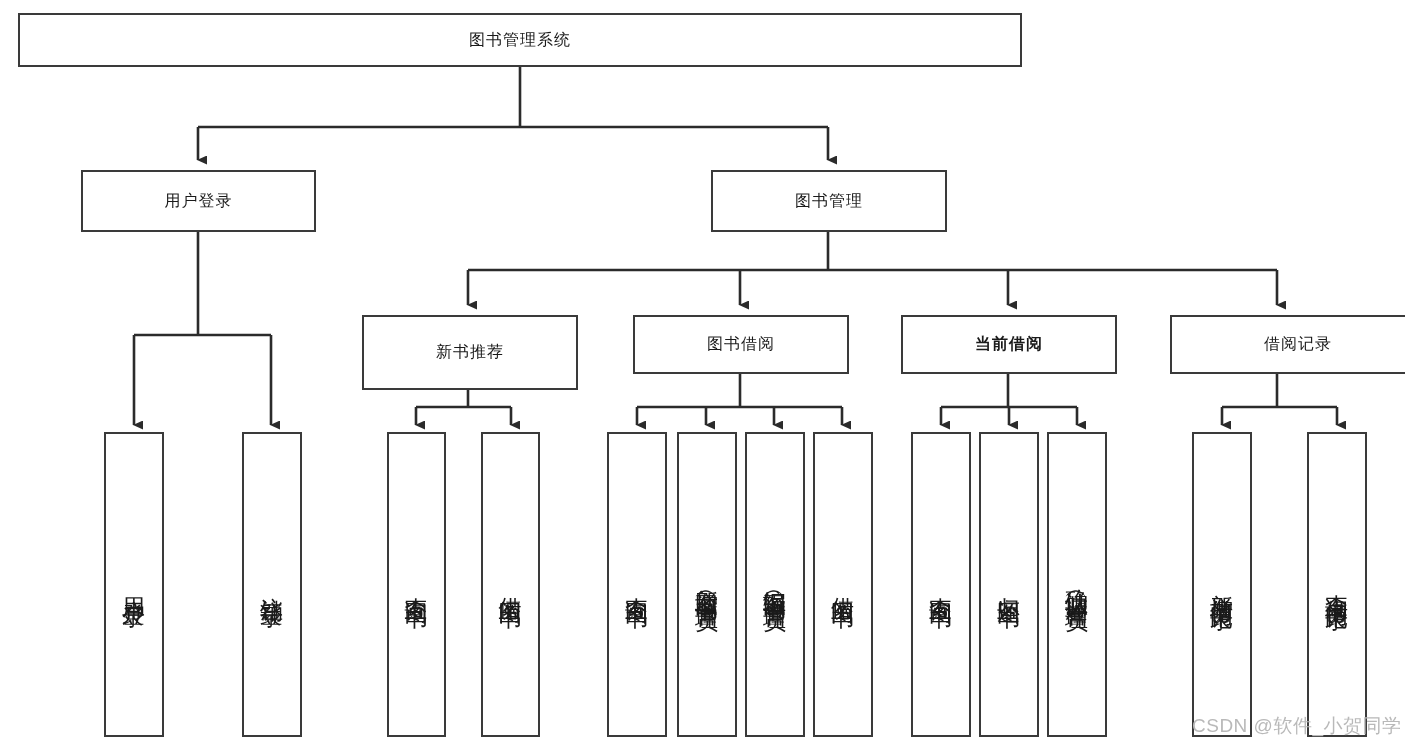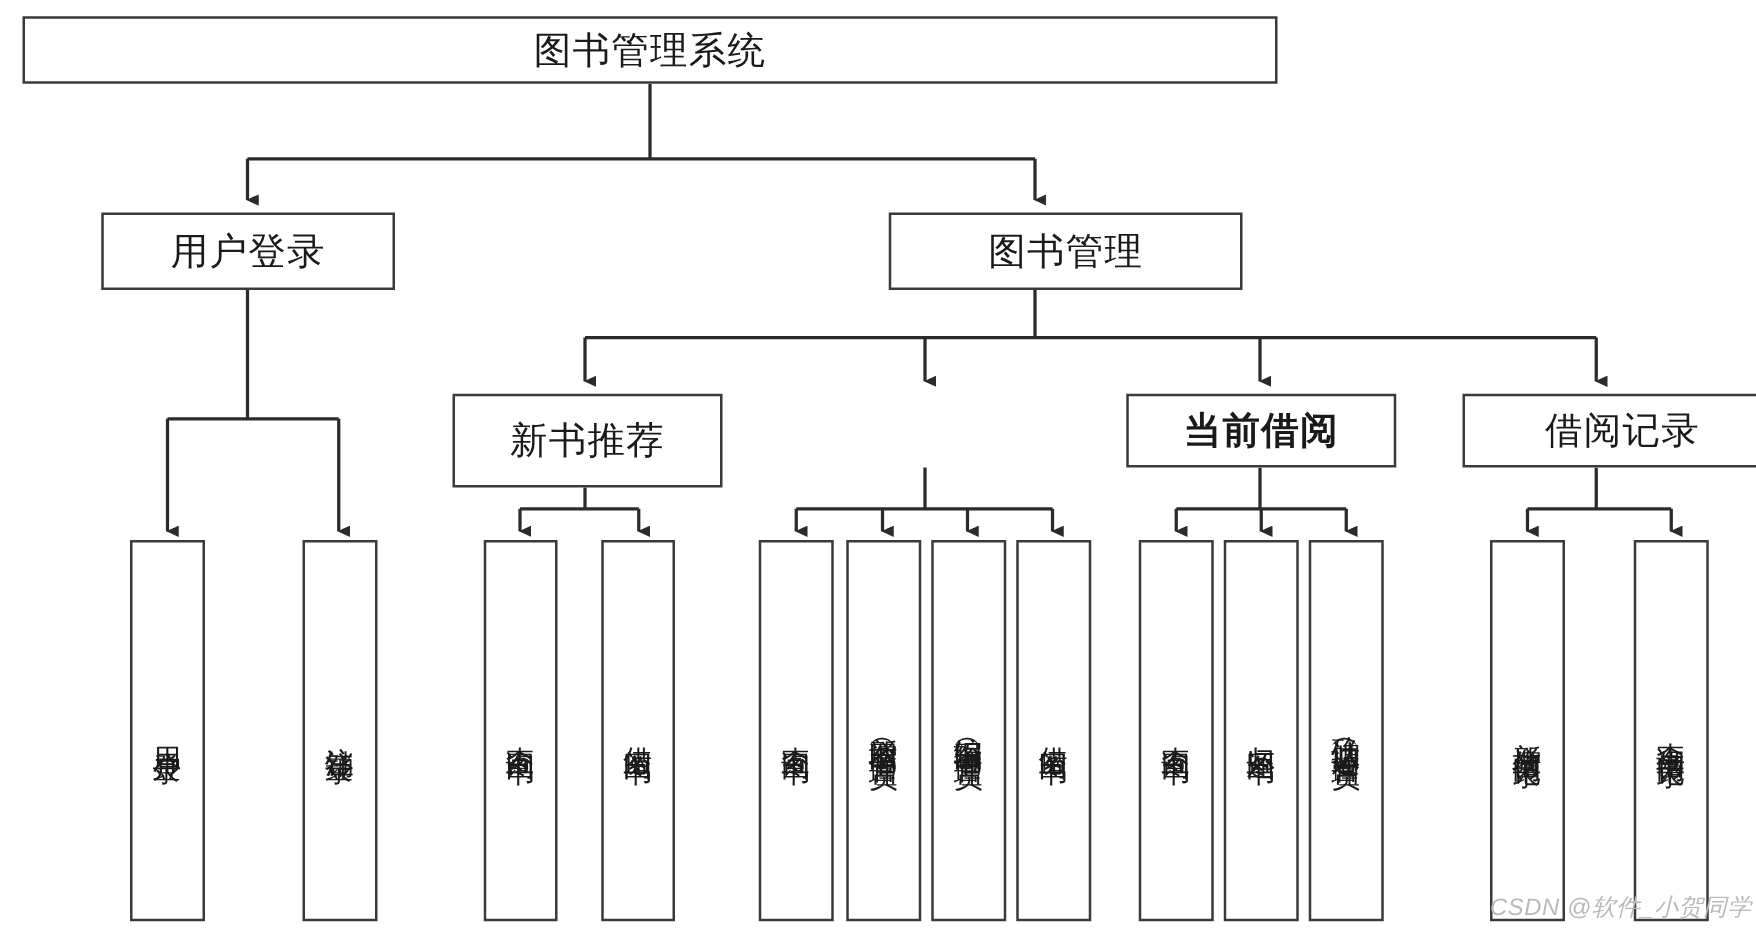--- a/index.html
+++ b/index.html
@@ -29,41 +29,40 @@
     position: absolute;
     box-sizing: border-box;
     background: #ffffff;
     border: 2.5px solid #3a3a3a;
     display: flex;
     align-items: center;
     justify-content: center;
     color: #1a1a1a;
   }
   .node.horiz {
-    font-size: 30px;
+    font-size: 16px;
     letter-spacing: 1px;
   }
   .node.vert {
     writing-mode: vertical-rl;
     text-orientation: upright;
     font-size: 23px;
     letter-spacing: 3px;
     padding: 6px 0;
     line-height: 1.05;
   }
   .node .label {
     white-space: nowrap;
   }
   .watermark {
     position: absolute;
     font-size: 19px;
     color: #b9b9b9;
     letter-spacing: 0.5px;
     white-space: nowrap;
-    font-style: italic;
   }
 </style>
 </head>
 <body>
 
 <div id="canvas">
 
   <svg id="wires" viewBox="0 0 1405 747" xmlns="http://www.w3.org/2000/svg">
     <defs>
       <marker id="arrow" markerWidth="9" markerHeight="10" refX="4.5" refY="9" orient="auto" markerUnits="userSpaceOnUse">
@@ -114,26 +113,29 @@
     </g>
   </svg>
 
   <div class="node horiz" style="left:18px; top:13px; width:1004px; height:54px;">
     <span class="label">图书管理系统</span>
   </div>
 
   <div class="node horiz" style="left:81px; top:170px; width:235px; height:62px;">
     <span class="label">用户登录</span>
   </div>
-  <div class="node horiz" style="left:711px; top:170px; width:283px; height:62px;">
+  <div class="node horiz" style="left:711px; top:170px; width:236px; height:62px;">
     <span class="label">图书管理</span>
   </div>
 
   <div class="node horiz" style="left:362px; top:315px; width:216px; height:75px;">
     <span class="label">新书推荐</span>
+  </div>
+  <div class="node horiz" style="left:633px; top:315px; width:216px; height:59px;">
+    <span class="label">图书借阅</span>
   </div>
   <div class="node horiz" style="left:901px; top:315px; width:216px; height:59px;font-weight:bold;">
     <span class="label">当前借阅</span>
   </div>
   <div class="node horiz" style="left:1170px; top:315px; width:256px; height:59px;">
     <span class="label">借阅记录</span>
   </div>
 
   <div class="node vert" style="left:104px; top:432px; width:60px; height:305px;">
     <span class="label">用户登录</span>

